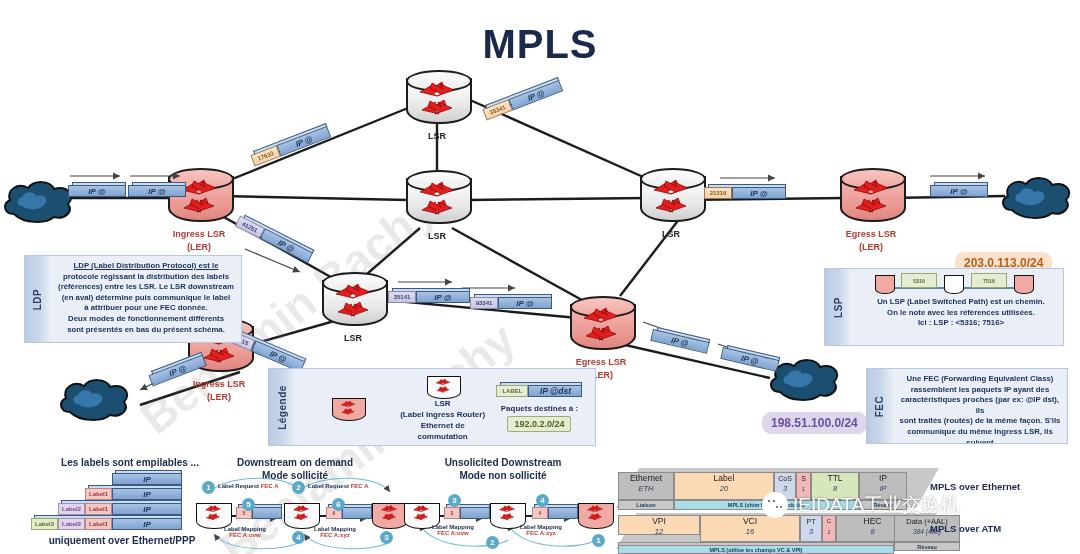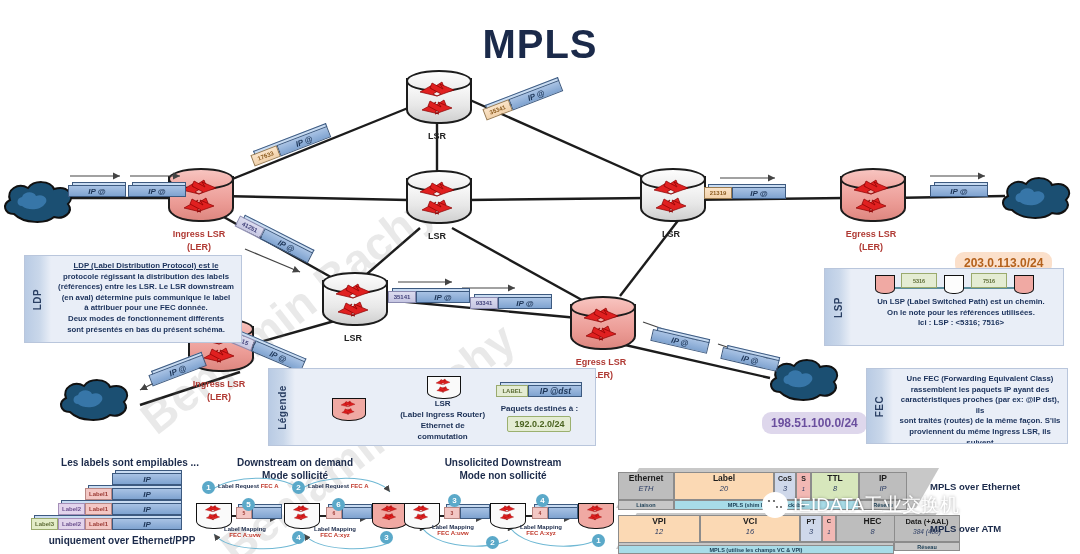--- a/index.html
+++ b/index.html
@@ -81,21 +81,21 @@
               font-weight:bold;color:#1b2a4a;line-height:13px;}
   .numcirc{position:absolute;width:13px;height:13px;border-radius:50%;
            background:#5ba9c9;color:#fff;font-size:8px;font-weight:bold;
            display:flex;align-items:center;justify-content:center;}
   .minitxt{position:absolute;font-size:6px;font-weight:bold;color:#1b2a4a;white-space:nowrap;}
   .minitxt .fec{color:#c0392b;}
 
   
   .ffield{position:absolute;box-sizing:border-box;border:1px solid #8c8c8c;
           text-align:center;color:#1d1d1d;overflow:hidden;}
-  .ffield .fn{font-size:8.5px;font-weight:bold;line-height:11px;}
+  .ffield .fn{font-size:8.5px;font-weight:normal;line-height:11px;}
   .ffield .fv{font-size:7.5px;font-style:italic;line-height:10px;color:#2b3c63;}
   .fstrip{position:absolute;box-sizing:border-box;border:1px solid #8c8c8c;
           font-size:5.5px;font-weight:bold;color:#173b52;
           display:flex;align-items:center;justify-content:center;}
   .frame-cap{position:absolute;font-size:9.5px;font-weight:bold;color:#1b2a4a;white-space:nowrap;}
 
   
   .wechat{position:absolute;left:762px;top:492px;display:flex;align-items:center;
           color:#fff;font-size:19px;font-weight:normal;white-space:nowrap;
           text-shadow:0 0 3px rgba(0,0,0,.35);}
@@ -430,36 +430,36 @@
       <div style="position:absolute;left:163px;top:6px;width:18px;height:17px;border:1.4px solid #111;
                   border-radius:0 0 9px 9px/0 0 5px 5px;background:#f0a9a3;"></div>
       <div style="position:absolute;left:50px;top:4px;width:34px;height:13px;border:1px solid #9aaa6e;
                   background:#e4ecd3;font-size:5.5px;font-weight:bold;color:#5c6b35;
                   display:flex;align-items:center;justify-content:center;">5316</div>
       <div style="position:absolute;left:120px;top:4px;width:34px;height:13px;border:1px solid #9aaa6e;
                   background:#e4ecd3;font-size:5.5px;font-weight:bold;color:#5c6b35;
                   display:flex;align-items:center;justify-content:center;">7516</div>
       <div class="bodytxt" style="position:absolute;left:0;top:28px;width:100%;padding:0 4px;">
         <span>Un LSP (Label Switched Path) est un chemin.</span><br>
-        <span>On le note pour les références utilisées.</span><br>
+        <span>On le note avec les références utilisées.</span><br>
         <span>Ici : LSP : &lt;5316; 7516&gt;</span>
       </div>
     </div>
   </div>
 
   <div class="infobox" style="left:866px;top:368px;width:200px;height:74px;">
     <div class="tabband">
       <span>FEC</span>
     </div>
     <div class="bodytxt">
       <span>Une FEC (Forwarding Equivalent Class)</span><br>
       <span>rassemblent les paquets IP ayant des</span><br>
       <span>caractéristiques proches (par ex: @IP dst), ils</span><br>
       <span>sont traités (routés) de la même façon. S'ils</span><br>
-      <span>proviennent du même Ingress LSR, ils suivent</span><br>
+      <span>communique du même Ingress LSR, ils suivent</span><br>
       
     </div>
   </div>
 
   <div class="infobox" style="left:268px;top:368px;width:326px;height:76px;">
     <div class="tabband">
       <span>Légende</span>
     </div>
     <div class="legend-inner">
       <div style="flex:1;display:flex;flex-direction:column;align-items:center;">
@@ -737,21 +737,21 @@
 
   <div class="fstrip" style="left:618px;top:500px;width:56px;height:10px;background:#c7c7c7;">Liaison</div>
   <div class="fstrip" style="left:674px;top:500px;width:185px;height:10px;background:#a8dce8;">MPLS (shim label) - stackable</div>
   <div class="fstrip" style="left:859px;top:500px;width:48px;height:10px;background:#c7c7c7;">Réseau</div>
 
   <div class="frame-cap" style="left:930px;top:481px;">MPLS over Ethernet</div>
 
   <div class="abs" style="left:616px;top:513px;width:300px;height:36px;background:#9b9b9b;
               transform:skewX(-30deg);transform-origin:left bottom;opacity:.55;"></div>
 
-  <div class="ffield" style="left:618px;top:515px;width:82px;height:30px;background:#fbd9b4;">
+  <div class="ffield" style="left:618px;top:515px;width:82px;height:20px;background:#fbd9b4;">
     <div class="fn">VPI</div>
     <div class="fv">12</div>
   </div>
   <div class="ffield" style="left:700px;top:515px;width:100px;height:27px;background:#fbd9b4;">
     <div class="fn">VCI</div>
     <div class="fv">16</div>
   </div>
   <div class="ffield" style="left:800px;top:515px;width:22px;height:27px;background:#cfd8ea;">
     <div class="fn" style="font-size:7px;">PT</div>
     <div class="fv">3</div>

